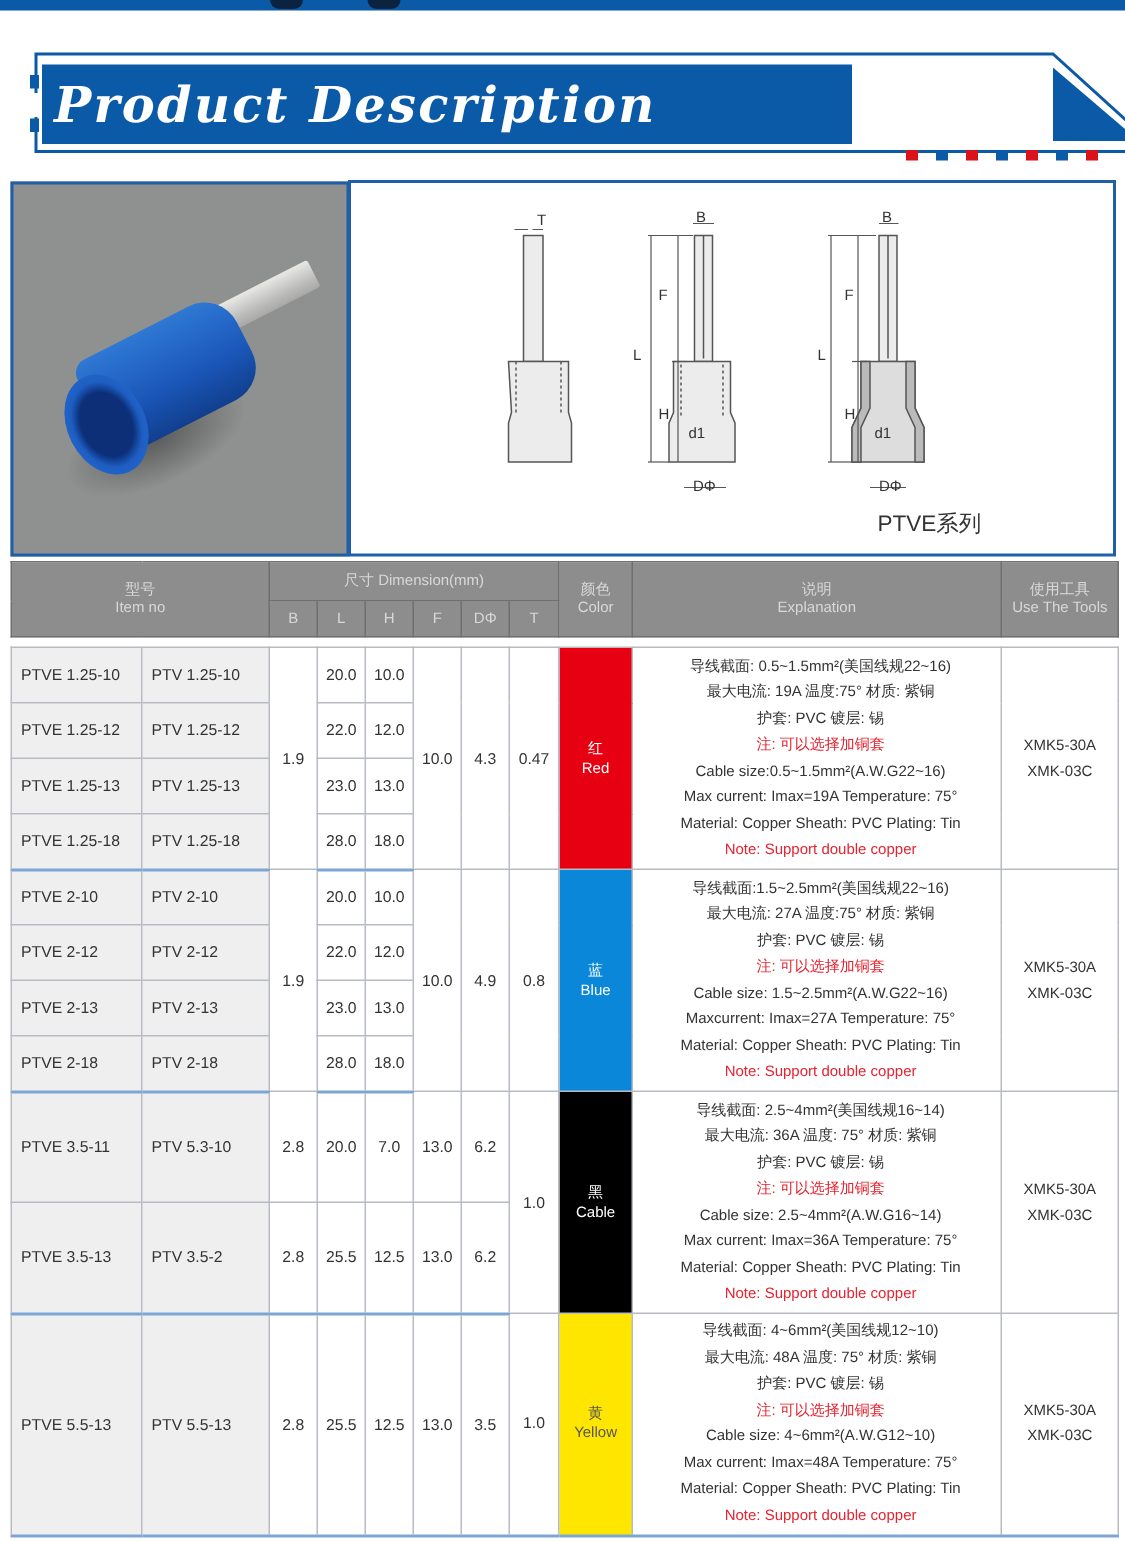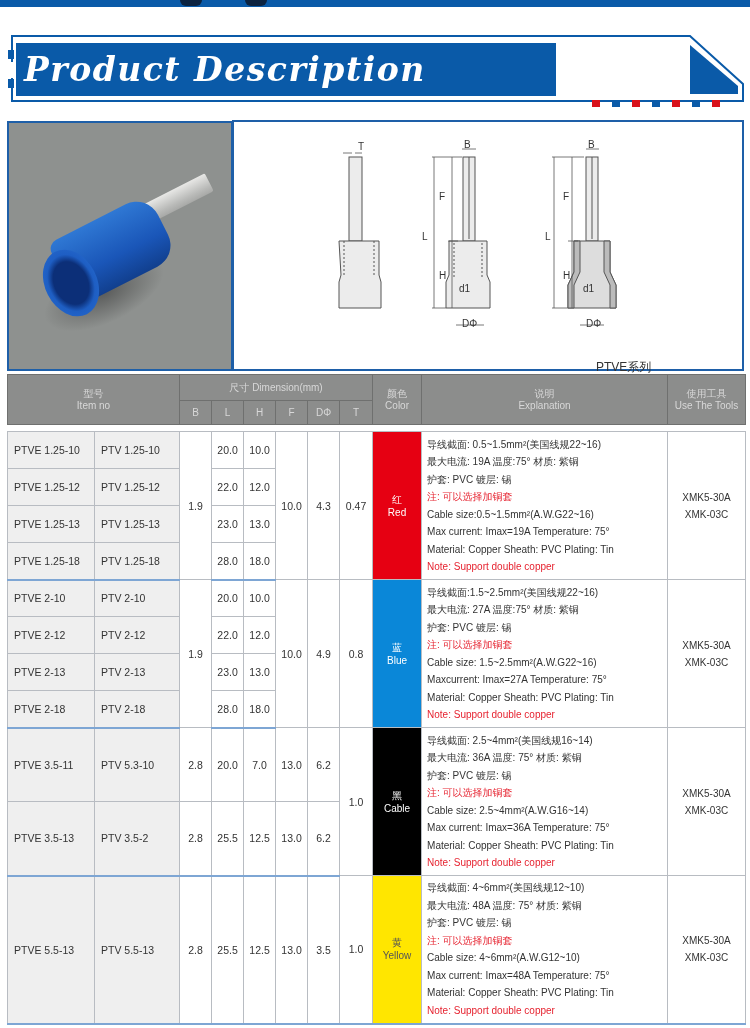--- a/index.html
+++ b/index.html
@@ -3,50 +3,50 @@
 <meta charset="utf-8">
 <style>
   * { box-sizing: border-box; margin: 0; padding: 0; }
   body { width: 750px; height: 1028px; background: #ffffff; font-family: "Liberation Sans", "DejaVu Sans", sans-serif; position: relative; overflow: hidden; }
 
   
   .top-strip { position: absolute; left: 0; top: 0; width: 750px; height: 7px; background: #0a5aa8; }
   .top-strip .bump { position: absolute; top: 0; width: 22px; height: 6px; background: #0c2340; border-radius: 0 0 11px 11px; }
 
   
-  .banner { position: absolute; left: 4px; top: 30px; width: 656px; height: 80px; }
+  .banner { position: absolute; left: 16px; top: 30px; width: 656px; height: 80px; }
   .banner-outline { position: absolute; left: 6px; top: 4px; width: 736px; height: 70px; }
   .banner-bar { position: absolute; left: 12px; top: 13px; width: 540px; height: 53px; background: #0a5aa8; }
   .banner-title { position: absolute; left: 20px; top: 14px; font-family: "DejaVu Serif", "Liberation Serif", serif; font-style: italic; font-weight: bold; color: #ffffff; font-size: 33px; letter-spacing: 1.5px; line-height: 52px; }
   .logo-box { position: absolute; left: 562px; top: 14px; width: 104px; height: 50px; border: 2.5px solid #0a5aa8; border-radius: 10px; background: #ffffff; display: flex; align-items: center; justify-content: center; }
   .logo-text { font-family: "Liberation Sans", sans-serif; font-weight: bold; font-style: italic; color: #0a5aa8; font-size: 30px; letter-spacing: -1px; position: relative; }
   .logo-text .x-accent { color: #d9121b; }
   .dots { position: absolute; left: 588px; top: 70px; display: flex; gap: 12px; }
   .dots span { display: block; width: 8px; height: 7px; }
   .side-tab { position: absolute; left: 4px; width: 6px; height: 9px; background: #0a5aa8; }
 
   
   .photo-panel { position: absolute; left: 7px; top: 121px; width: 226px; height: 250px; background: #8e918f; border: 2px solid #1e5fa8; overflow: hidden; }
   .diagram-panel { position: absolute; left: 232px; top: 120px; width: 512px; height: 251px; background: #ffffff; border: 2px solid #1e5fa8; }
   .photo-shadow { position: absolute; left: 30px; top: 140px; width: 130px; height: 60px; background: radial-gradient(ellipse at center, rgba(40,40,40,0.5), rgba(40,40,40,0) 70%); transform: rotate(-25deg); }
   .pin { position: absolute; left: 120px; top: 90px; width: 90px; height: 20px; background: linear-gradient(#e8e8e6, #b9bab8 70%, #a8a9a7); transform: rotate(-27deg); transform-origin: left center; border-radius: 2px; }
   .sleeve { position: absolute; left: 48px; top: 92px; width: 112px; height: 70px; background: linear-gradient(#2f78d4, #1a56b8 60%, #113f8e); transform: rotate(-27deg); border-radius: 10px 24px 24px 10px; }
   .sleeve-mouth { position: absolute; left: 36px; top: 125px; width: 52px; height: 70px; background: radial-gradient(ellipse at center, #0c2f78 45%, #1e5ec3 60%, #2a6fd1 100%); border-radius: 50%; transform: rotate(-27deg); }
   .diagram-svg { position: absolute; left: 0; top: 0; }
-  .diagram-caption { position: absolute; left: 362px; top: 218px; font-size: 12px; color: #333333; margin-top: 19px; }
+  .diagram-caption { position: absolute; left: 351px; top: 218px; font-size: 15px; color: #333333; }
 
   
   .spec-table { position: absolute; left: 7px; top: 374px; width: 738px; border-collapse: collapse; table-layout: fixed; }
   .spec-table th { background: #8c8d8c; color: #d8d8d8; font-weight: normal; font-size: 10px; border: 1px solid #6f706f; text-align: center; line-height: 12px; }
   .spec-table td { font-size: 10.5px; color: #333333; text-align: center; border: 1px solid #b8bcc2; background: #ffffff; }
   .spec-table td.item { background: #efefef; text-align: left; padding-left: 6px; }
   .spec-table tr.group-end td { border-bottom: 2px solid #7ea6d4; }
   .spec-table td.color-cell { color: #ffffff; font-size: 10px; line-height: 13px; }
   .spec-table td.color-cell.yellow { color: #555555; }
-  .spec-table td.explain { text-align: left; padding-left: 5px; font-size: 10px; line-height: 17.5px; color: #333333; vertical-align: middle; }
+  .spec-table td.explain { text-align: center; padding-left: 5px; font-size: 10px; line-height: 17.5px; color: #333333; vertical-align: middle; }
   .explain .note { color: #e62330; }
   .spec-table td.tools { font-size: 10px; line-height: 17px; }
   .hdr-main { height: 26px; }
   .hdr-sub { height: 24px; }
 </style>
 </head>
 <body>
 
 <div class="top-strip">
   <div class="bump" style="left:180px"></div>

